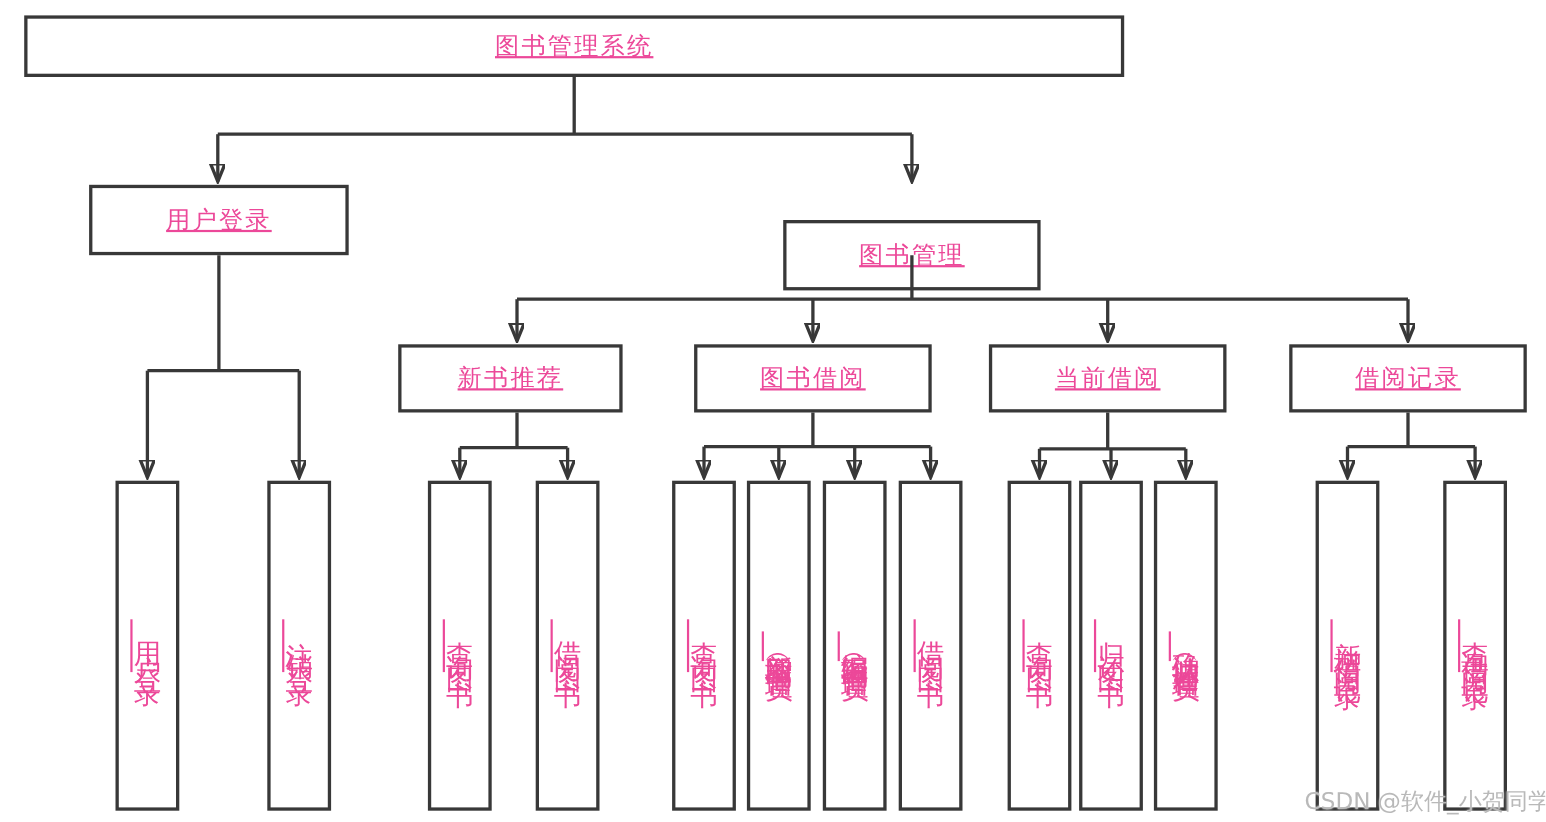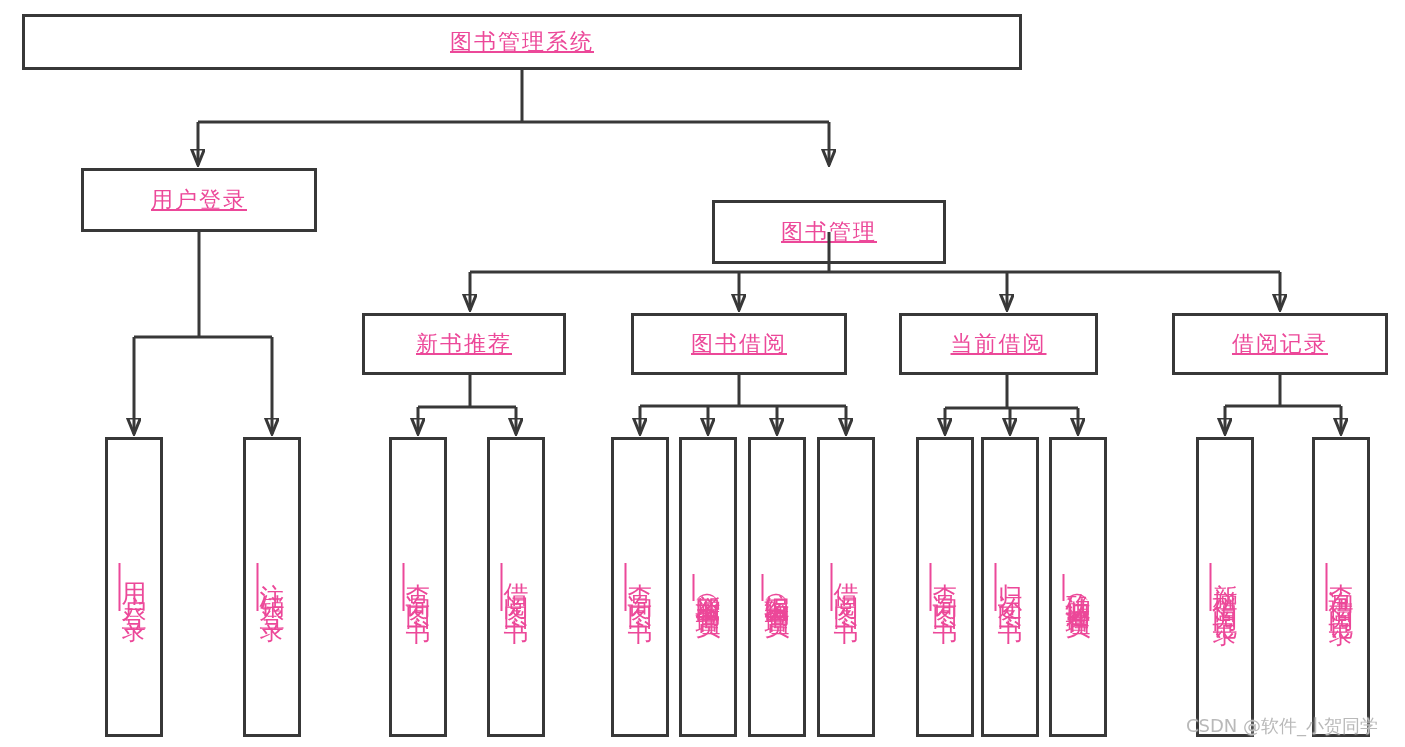--- a/index.html
+++ b/index.html
@@ -17,21 +17,21 @@
     writing-mode:vertical-rl;text-orientation:mixed;white-space:nowrap;
     font-size:25px;
   }
   .ls4 .lbl{letter-spacing:12px;}
   .ls6 .lbl{letter-spacing:8px;}
   .ls9 .lbl{letter-spacing:3px;}
   #connectors{position:absolute;left:0;top:0;pointer-events:none;}
   #connectors path, #connectors line{stroke:#383838;stroke-width:3;fill:none;}
   #watermark{
     position:absolute;left:1186px;top:714px;width:215px;
-    color:#b9b9b9;font-size:18px;white-space:nowrap;
+    color:#b9b9b9;font-size:21px;white-space:nowrap;
     text-shadow:0 0 2px #ffffff;
   }
 </style>
 </head>
 <body>
 
 <div id="stage">
 
   <div class="node" style="left:22px;top:14px;width:1000px;height:56px;">
     <span class="lbl">图书管理系统</span>
@@ -43,21 +43,21 @@
   <div class="node" style="left:712px;top:168px;width:234px;height:64px;margin-top:32px;">
     <span class="lbl">图书管理</span>
   </div>
 
   <div class="node" style="left:362px;top:313px;width:204px;height:62px;">
     <span class="lbl">新书推荐</span>
   </div>
   <div class="node" style="left:631px;top:313px;width:216px;height:62px;text-align:right;">
     <span class="lbl">图书借阅</span>
   </div>
-  <div class="node" style="left:899px;top:313px;width:199px;height:62px;text-align:right;">
+  <div class="node" style="left:899px;top:313px;width:216px;height:62px;text-align:right;">
     <span class="lbl">当前借阅</span>
   </div>
   <div class="node" style="left:1172px;top:313px;width:216px;height:62px;">
     <span class="lbl">借阅记录</span>
   </div>
 
   <div class="node vbox ls4" style="left:105px;top:437px;width:58px;height:300px;">
     <span class="lbl">用户登录</span>
   </div>
   <div class="node vbox ls4" style="left:243px;top:437px;width:58px;height:300px;">

